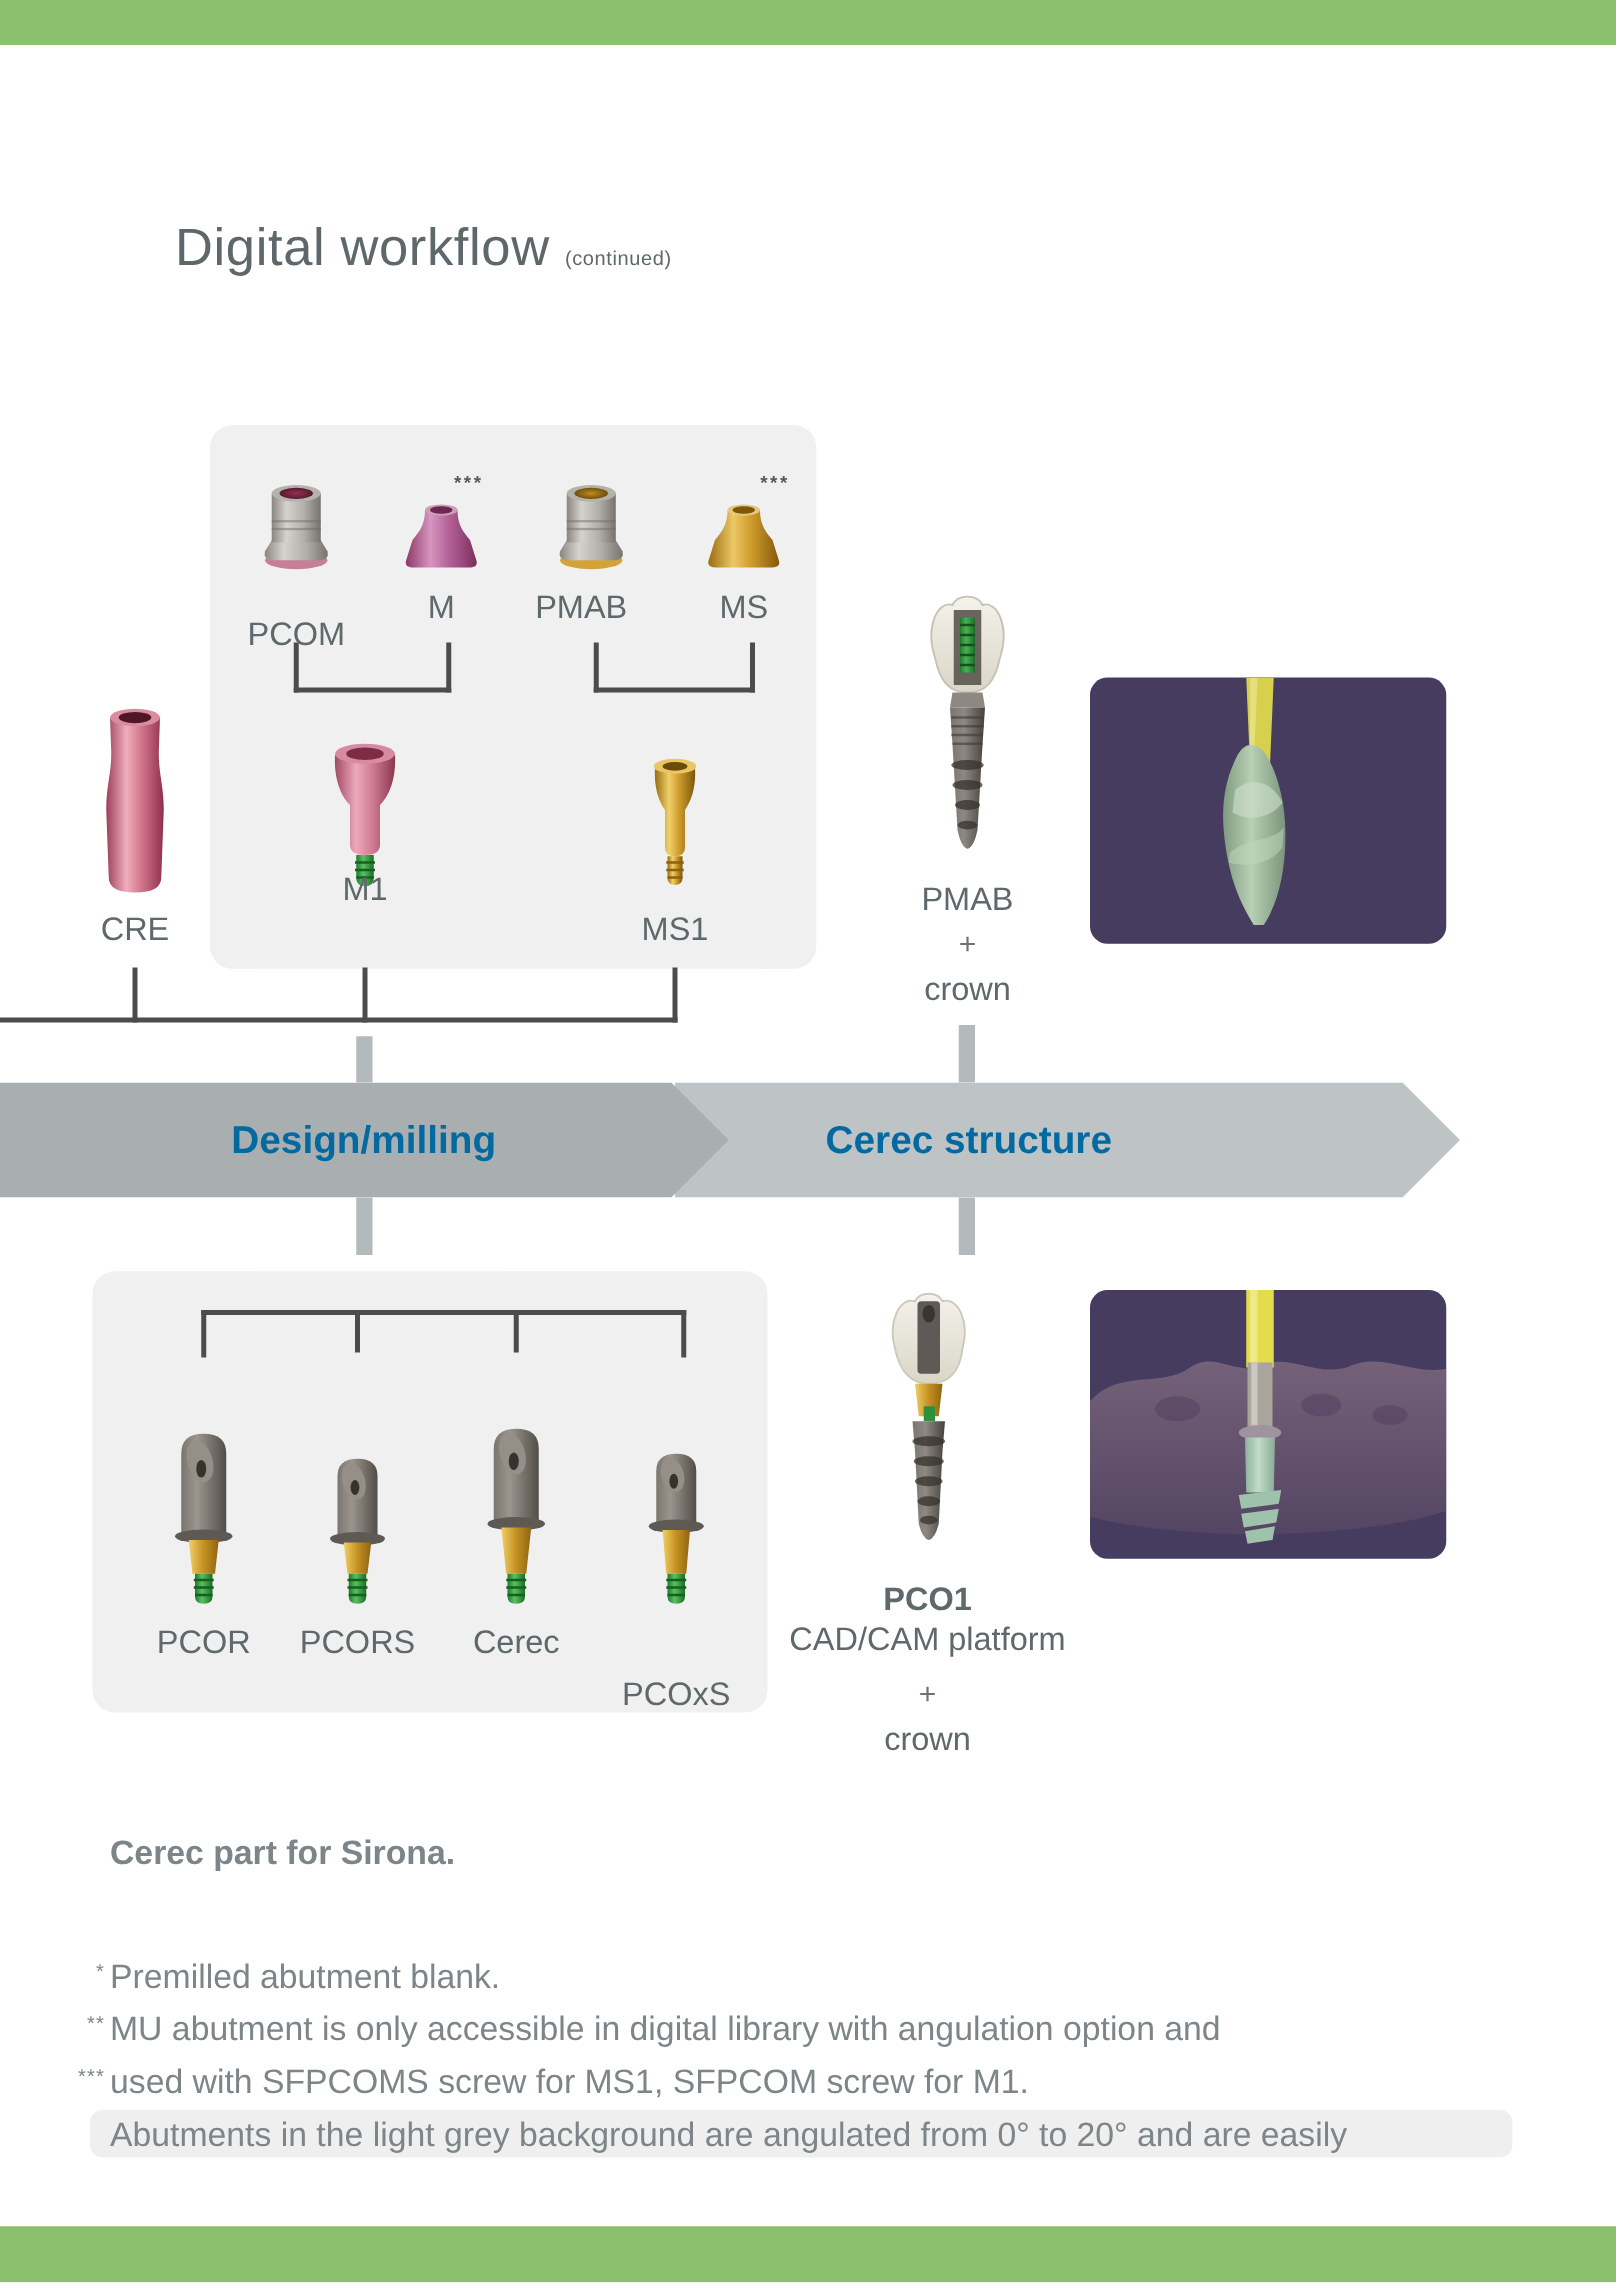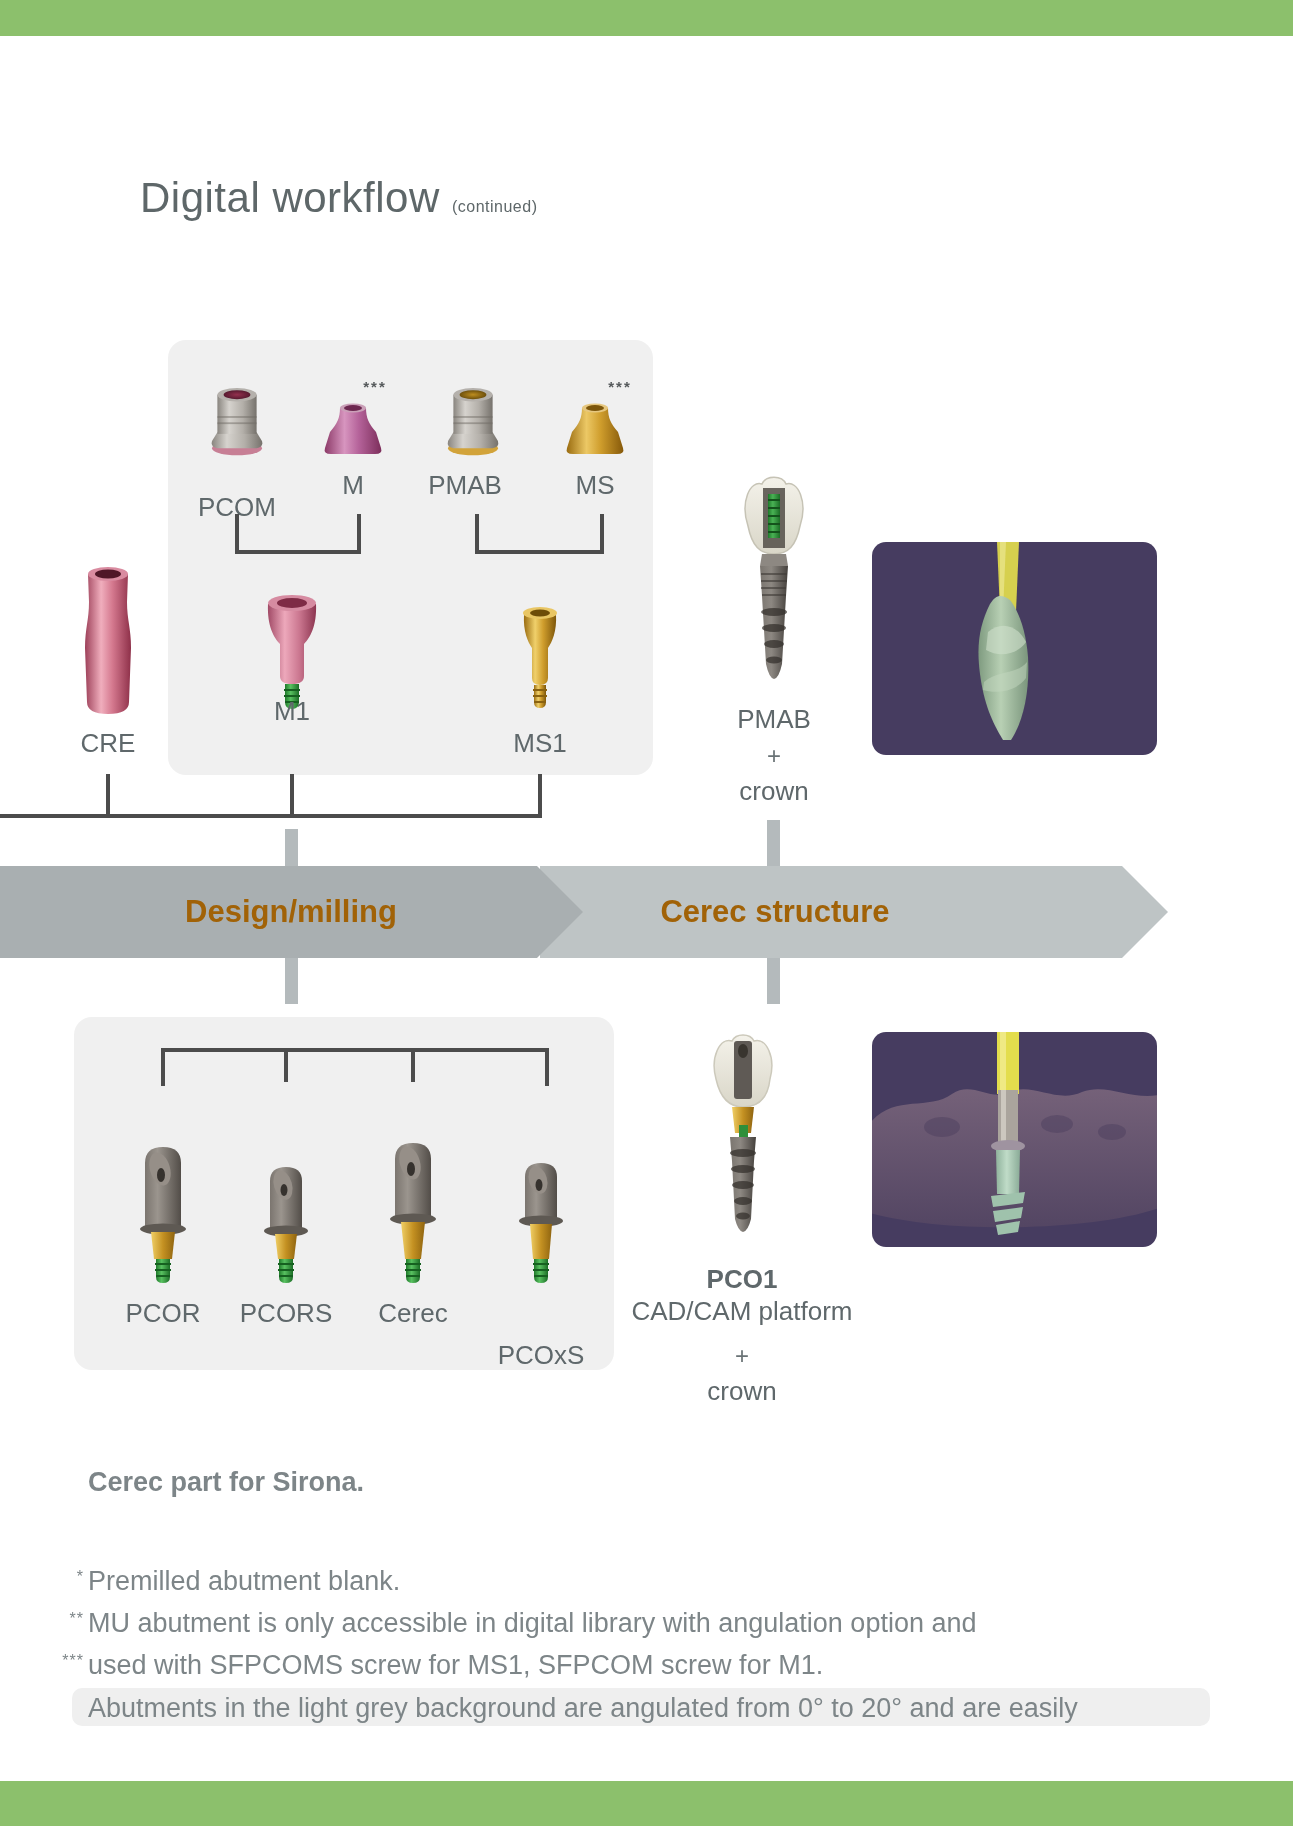--- a/index.html
+++ b/index.html
@@ -10,21 +10,21 @@
   .title small{font-size:16px;color:#5e6769;font-weight:400;}
   .panel{position:absolute;background:#f0f0f0;border-radius:18px;}
   .purplepanel{position:absolute;background:#463c60;border-radius:14px;overflow:hidden;}
   .lbl{position:absolute;font-size:26px;color:#5f686b;text-align:center;}
   .ast{position:absolute;font-size:15px;color:#55595b;text-align:center;letter-spacing:2px;font-weight:bold;}
   .bracket-down{position:absolute;border-left:4px solid #4c4c4c;border-right:4px solid #4c4c4c;border-bottom:4px solid #4c4c4c;}
   .bracket-up{position:absolute;border-left:4px solid #4c4c4c;border-right:4px solid #4c4c4c;border-top:4px solid #4c4c4c;}
   .tick{position:absolute;width:4px;background:#4c4c4c;}
   .hline{position:absolute;height:4px;background:#4c4c4c;}
   .connector{position:absolute;width:13px;background:#b4babc;}
-  .bannertext{position:absolute;font-size:31px;font-weight:bold;color:#a16207;text-align:center;}
+  .bannertext{position:absolute;font-size:31px;font-weight:bold;color:#0369a1;text-align:center;}
   .comp{position:absolute;}
   .plus{position:absolute;font-size:24px;color:#6a7376;text-align:center;}
   .footline{position:absolute;left:40px;font-size:27px;color:#7d8588;white-space:nowrap;}
   .footline .mk{display:inline-block;width:44px;text-align:right;font-size:16px;position:relative;top:-8px;letter-spacing:1px;}
   .footline .tx{margin-left:4px;}
   .notebox{position:absolute;left:72px;top:1688px;width:1138px;height:38px;background:#efefef;border-radius:10px;}
   .noteline{position:absolute;left:88px;font-size:27px;color:#7d8588;white-space:nowrap;}
 </style>
 </head>
 <body>

